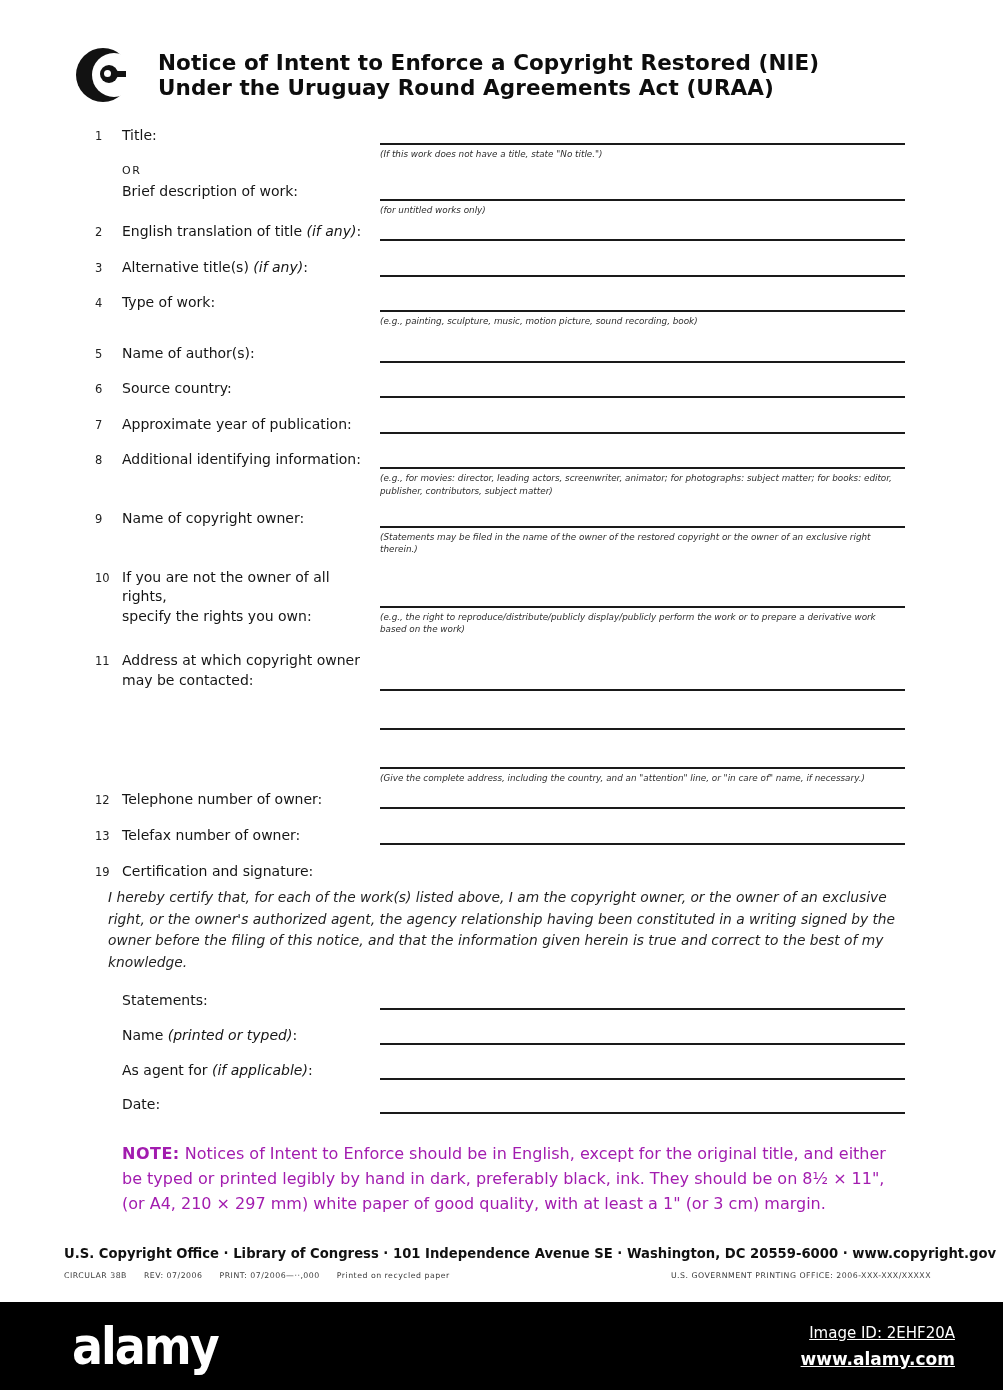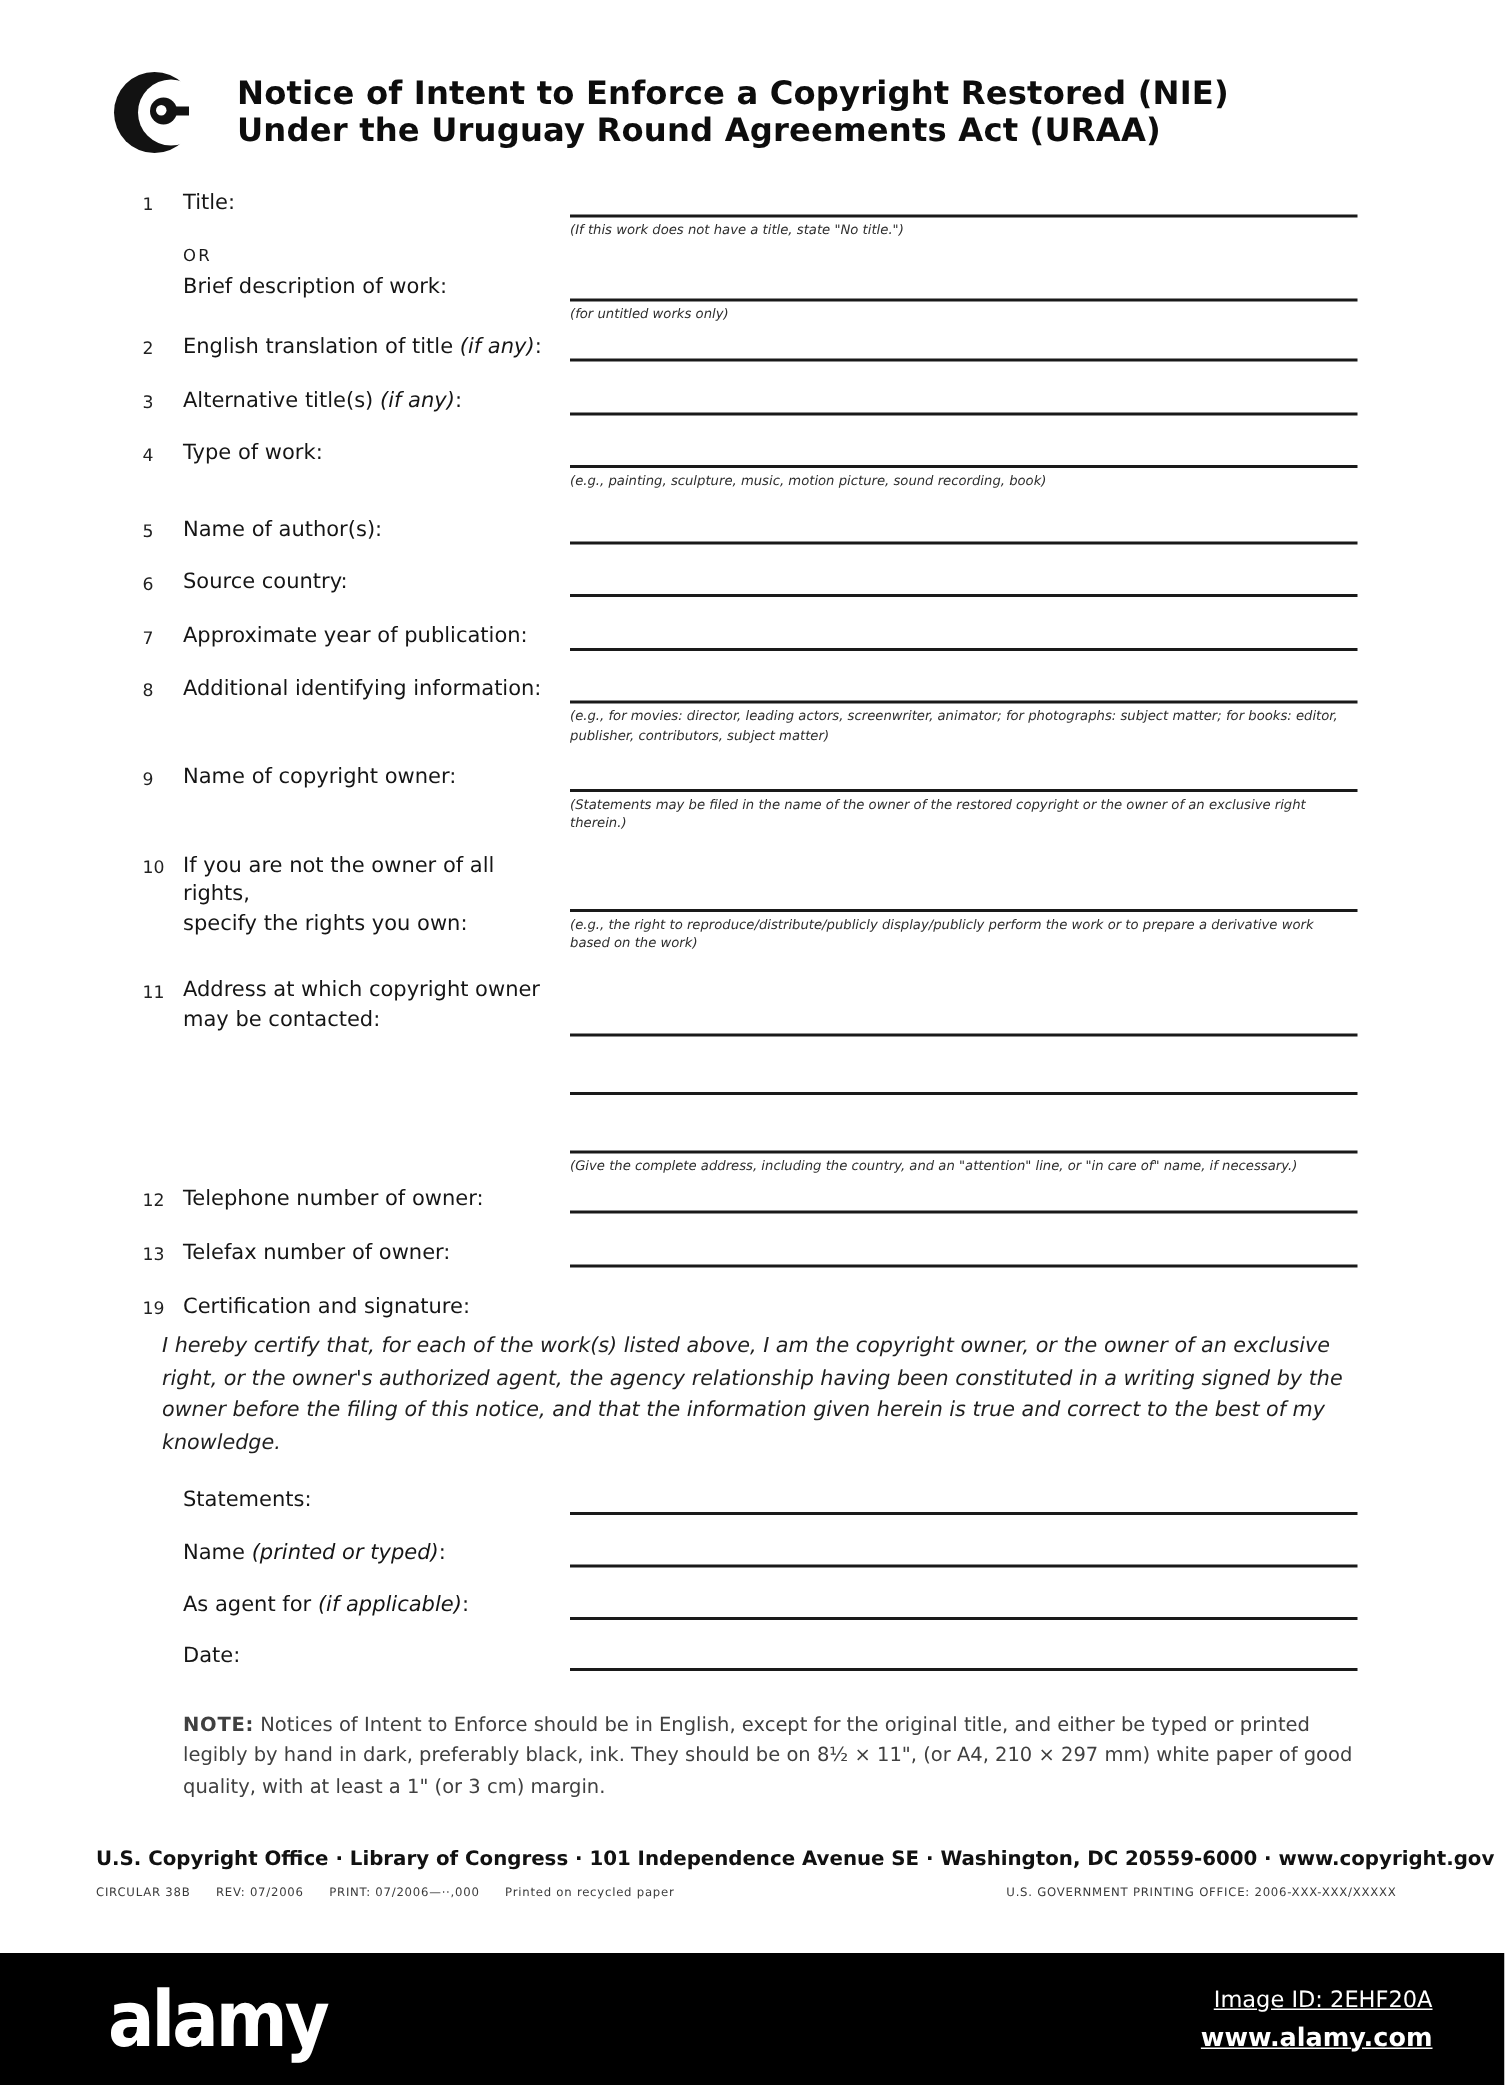--- a/index.html
+++ b/index.html
@@ -39,21 +39,21 @@
   
   .cert-para {
     margin:2px 98px 18px 108px; font-size:13.8px; font-style:italic;
     color:#1f1f1f; line-height:1.56;
   }
   .sigrow { display:grid; grid-template-columns:285px 525px; margin-left:95px; margin-bottom:15px; }
   .sigrow .lbl { padding-left:27px; }
 
   
   .note-block {
-    margin:26px 95px 0 122px; font-size:13px; color:#404040; line-height:1.57;
+    margin:26px 95px 0 122px; font-size:16px; color:#a21caf; line-height:1.57;
   }
   .note-block b { letter-spacing:0.5px; }
 
   
   .footer-address {
     margin:30px 60px 0 64px; font-weight:bold; font-size:13.2px; color:#111;
     white-space:nowrap;
   }
   .footer-print {
     display:flex; justify-content:space-between; margin:10px 72px 0 64px;

